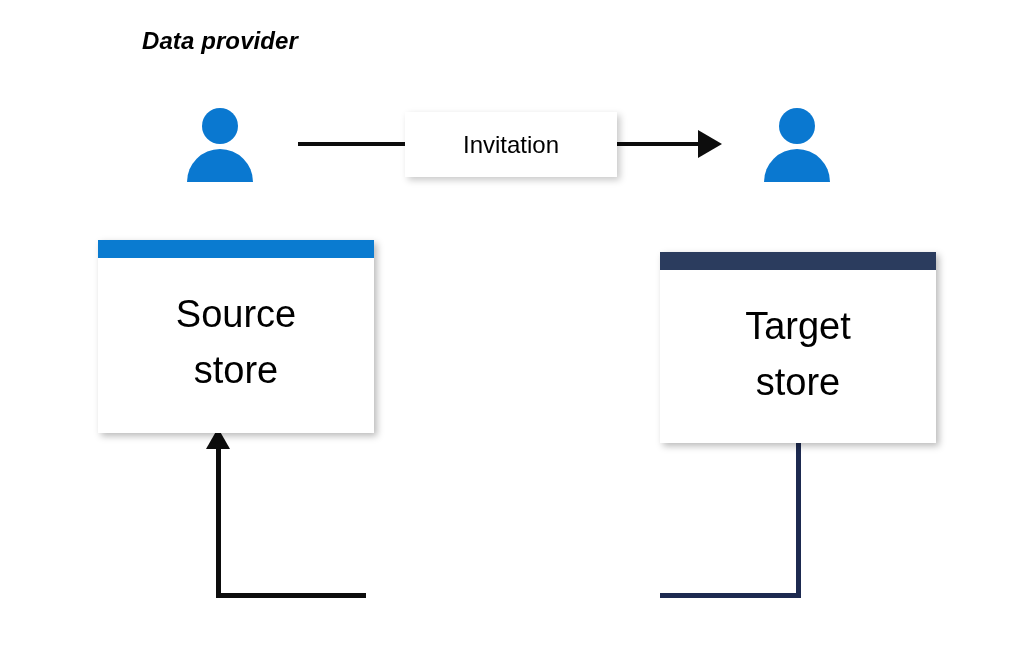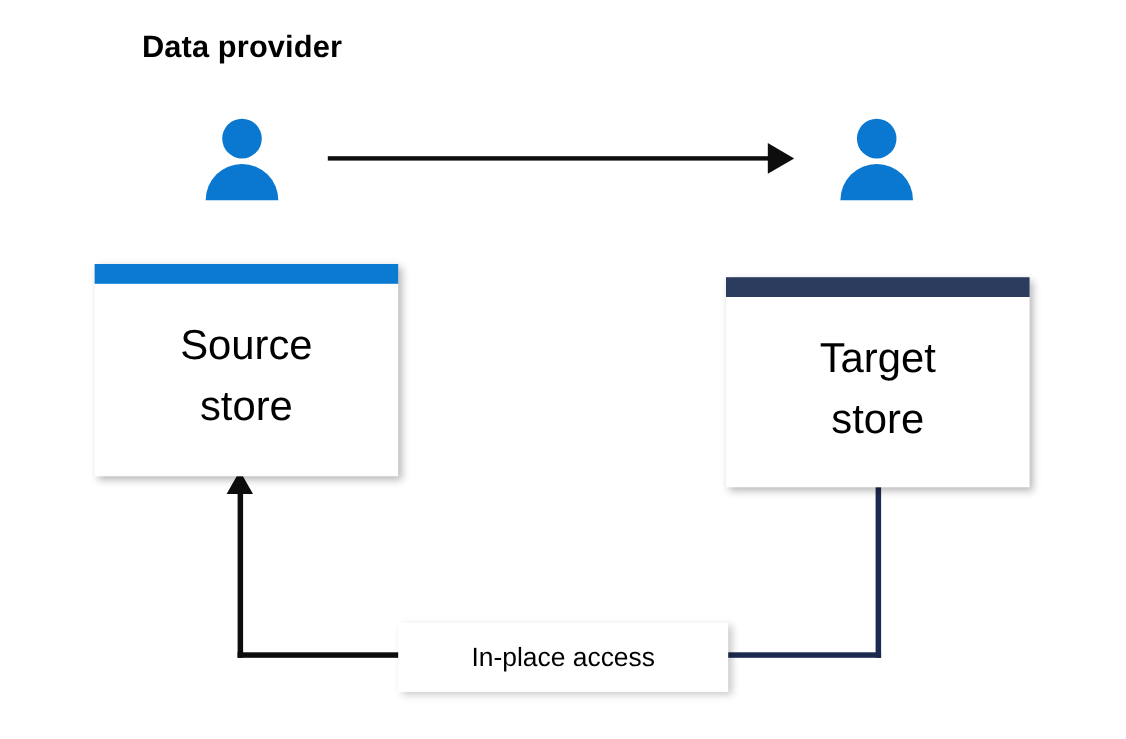--- a/index.html
+++ b/index.html
@@ -15,26 +15,27 @@
     position: relative;
     width: 1024px;
     height: 672px;
     background: #ffffff;
     overflow: hidden;
   }
 
   
   .role-title {
     position: absolute;
-    font-size: 28px;
+    font-size: 24px;
     font-weight: 700;
     color: #000000;
     letter-spacing: 0.1px;
     white-space: nowrap;
     text-align: center;
+    font-style: italic;
   }
   #role-provider { left: 60px;  top: 27px; width: 320px; }
   #role-consumer { left: 636px; top: 27px; width: 320px; }
 
   
   .person {
     position: absolute;
     width: 66px;
     height: 74px;
   }
@@ -75,21 +76,21 @@
     position: absolute;
     left: 0; right: 0;
     top: 46px;
     text-align: center;
     font-size: 38px;
     line-height: 1.48;
     color: #000000;
     white-space: pre-line;
   }
   #store-source {
-    left: 86px;
+    left: 98px;
     top: 240px;
     width: 276px;
     height: 193px;
   }
   #store-source .store-header { background: #0a7bd0; }
   #store-target {
     left: 660px;
     top: 252px;
     width: 276px;
     height: 191px;
@@ -215,16 +216,16 @@
     <div class="store-label">Source
 store</div>
   </div>
 
   <div class="store" id="store-target">
     <div class="store-header"></div>
     <div class="store-label">Target
 store</div>
   </div>
 
-
-  <div class="edge-label" id="label-inplace">In-place access</div>
+  <div class="edge-label" id="label-invitation">Invitation</div>
+
 
 </div>
 
 </body></html>

